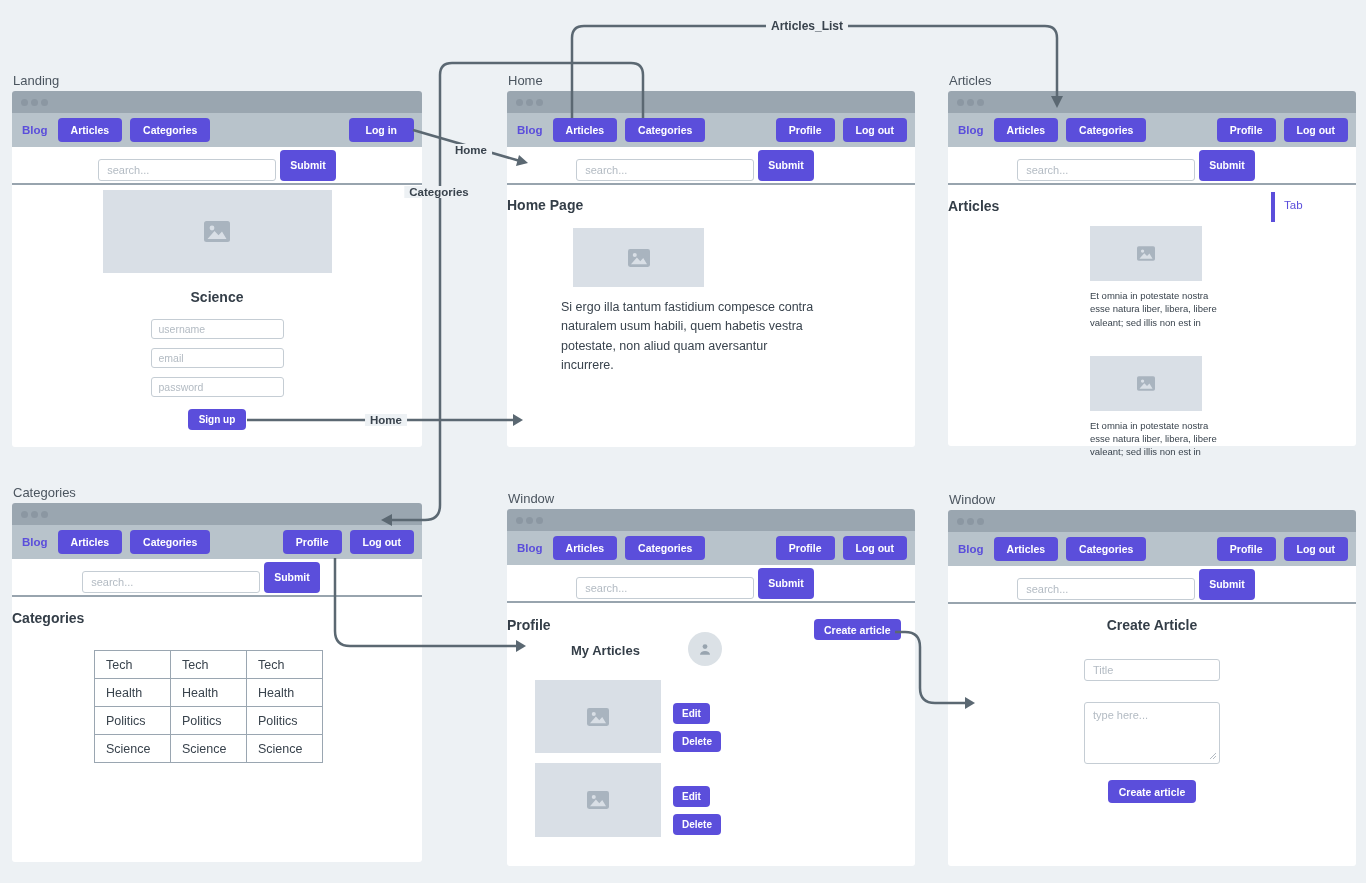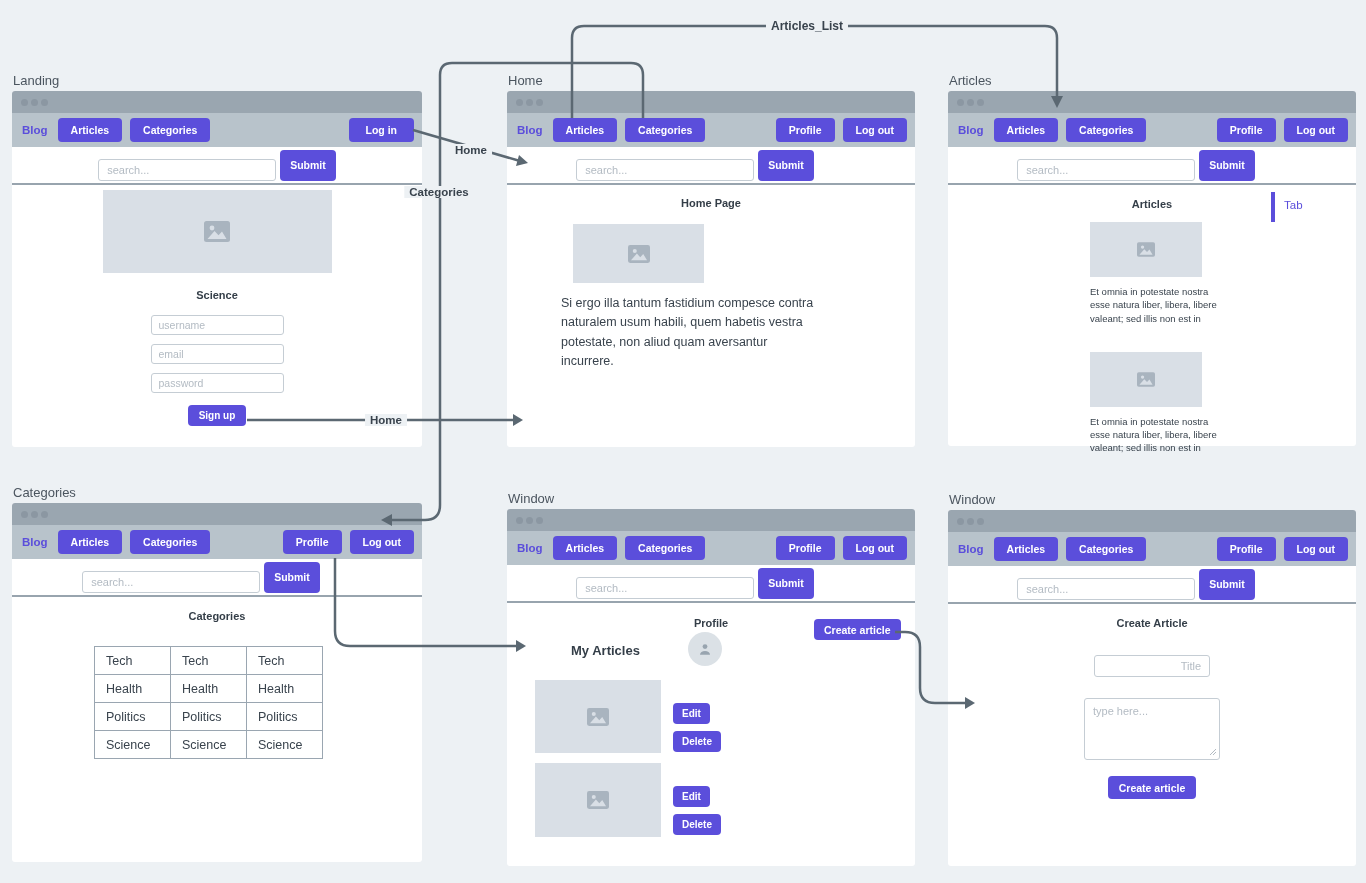--- a/index.html
+++ b/index.html
@@ -31,21 +31,21 @@
   .btn{background:var(--accent);color:#fff;border:none;border-radius:4px;font-family:inherit;
        font-size:10.5px;font-weight:700;height:24px;padding:0 13px;cursor:pointer;}
   .spacer{margin-left:auto;}
   .searchrow{height:38px;min-height:38px;background:#fff;display:flex;align-items:center;justify-content:center;gap:4px;border-bottom:2.5px solid var(--divider);}
   .searchrow .group{display:flex;align-items:flex-end;gap:4px;}
   .shift-left{transform:translateX(-16px);}
   .search{width:178px;height:22px;border:1.5px solid #c5cdd4;border-radius:3px;padding:0 8px;font-family:inherit;font-size:11px;color:#4b555f;}
   .search::placeholder{color:#b3bbc3;}
   .btn.small{height:31px;padding:0 10px;}
   .content{flex:1;position:relative;}
-  .heading{font-size:11px;font-weight:700;color:#343e48;text-align:center;}
+  .heading{font-size:14px;font-weight:700;color:#343e48;text-align:left;}
   
   .ph{background:var(--img-placeholder);display:flex;align-items:center;justify-content:center;}
   .ph svg{display:block;}
   
   .landing-content{display:flex;flex-direction:column;align-items:center;padding-top:5px;}
   .landing-img{width:229px;height:83px;}
   .landing-content .heading{margin-top:16px;}
   .reg-form{display:flex;flex-direction:column;gap:9px;margin-top:14px;}
   .reg-input{width:133px;height:20px;border:1.5px solid #c5cdd4;border-radius:3px;padding:0 7px;font-family:inherit;font-size:10.5px;color:#4b555f;}
   .reg-input::placeholder{color:#b3bbc3;}
@@ -75,21 +75,21 @@
   .my-articles{position:absolute;left:64px;top:40px;font-size:13px;font-weight:700;color:#343e48;}
   .prof-img1{position:absolute;left:28px;top:77px;width:126px;height:73px;}
   .prof-img2{position:absolute;left:28px;top:160px;width:126px;height:74px;}
   .edit1{position:absolute;left:166px;top:100px;}
   .del1{position:absolute;left:166px;top:128px;}
   .edit2{position:absolute;left:166px;top:183px;}
   .del2{position:absolute;left:166px;top:211px;}
   .mini{height:21px;padding:0 9px;font-size:10px;}
   
   .create-content{display:flex;flex-direction:column;align-items:center;padding-top:13px;}
-  .title-input{margin-top:26px;width:116px;height:22px;border:1.5px solid #c5cdd4;border-radius:3px;padding:0 8px;font-family:inherit;font-size:11px;text-align:right;}
+  .title-input{margin-top:26px;width:136px;height:22px;border:1.5px solid #c5cdd4;border-radius:3px;padding:0 8px;font-family:inherit;font-size:11px;}
   .title-input::placeholder{color:#b3bbc3;}
   .ta-wrap{position:relative;margin-top:21px;}
   .body-ta{width:136px;height:62px;border:1.5px solid #c5cdd4;border-radius:3px;padding:6px 8px;font-family:inherit;font-size:11px;resize:none;display:block;}
   .body-ta::placeholder{color:#b3bbc3;}
   .ta-corner{position:absolute;right:3px;bottom:4px;}
   .create-submit{margin-top:16px;height:23px;padding:0 11px;font-size:10.5px;}
   
   .connectors{position:absolute;left:0;top:0;z-index:5;pointer-events:none;}
   .connectors path{stroke:var(--connector);stroke-width:2.5;fill:none;}
   .connectors polygon{fill:var(--connector);}

